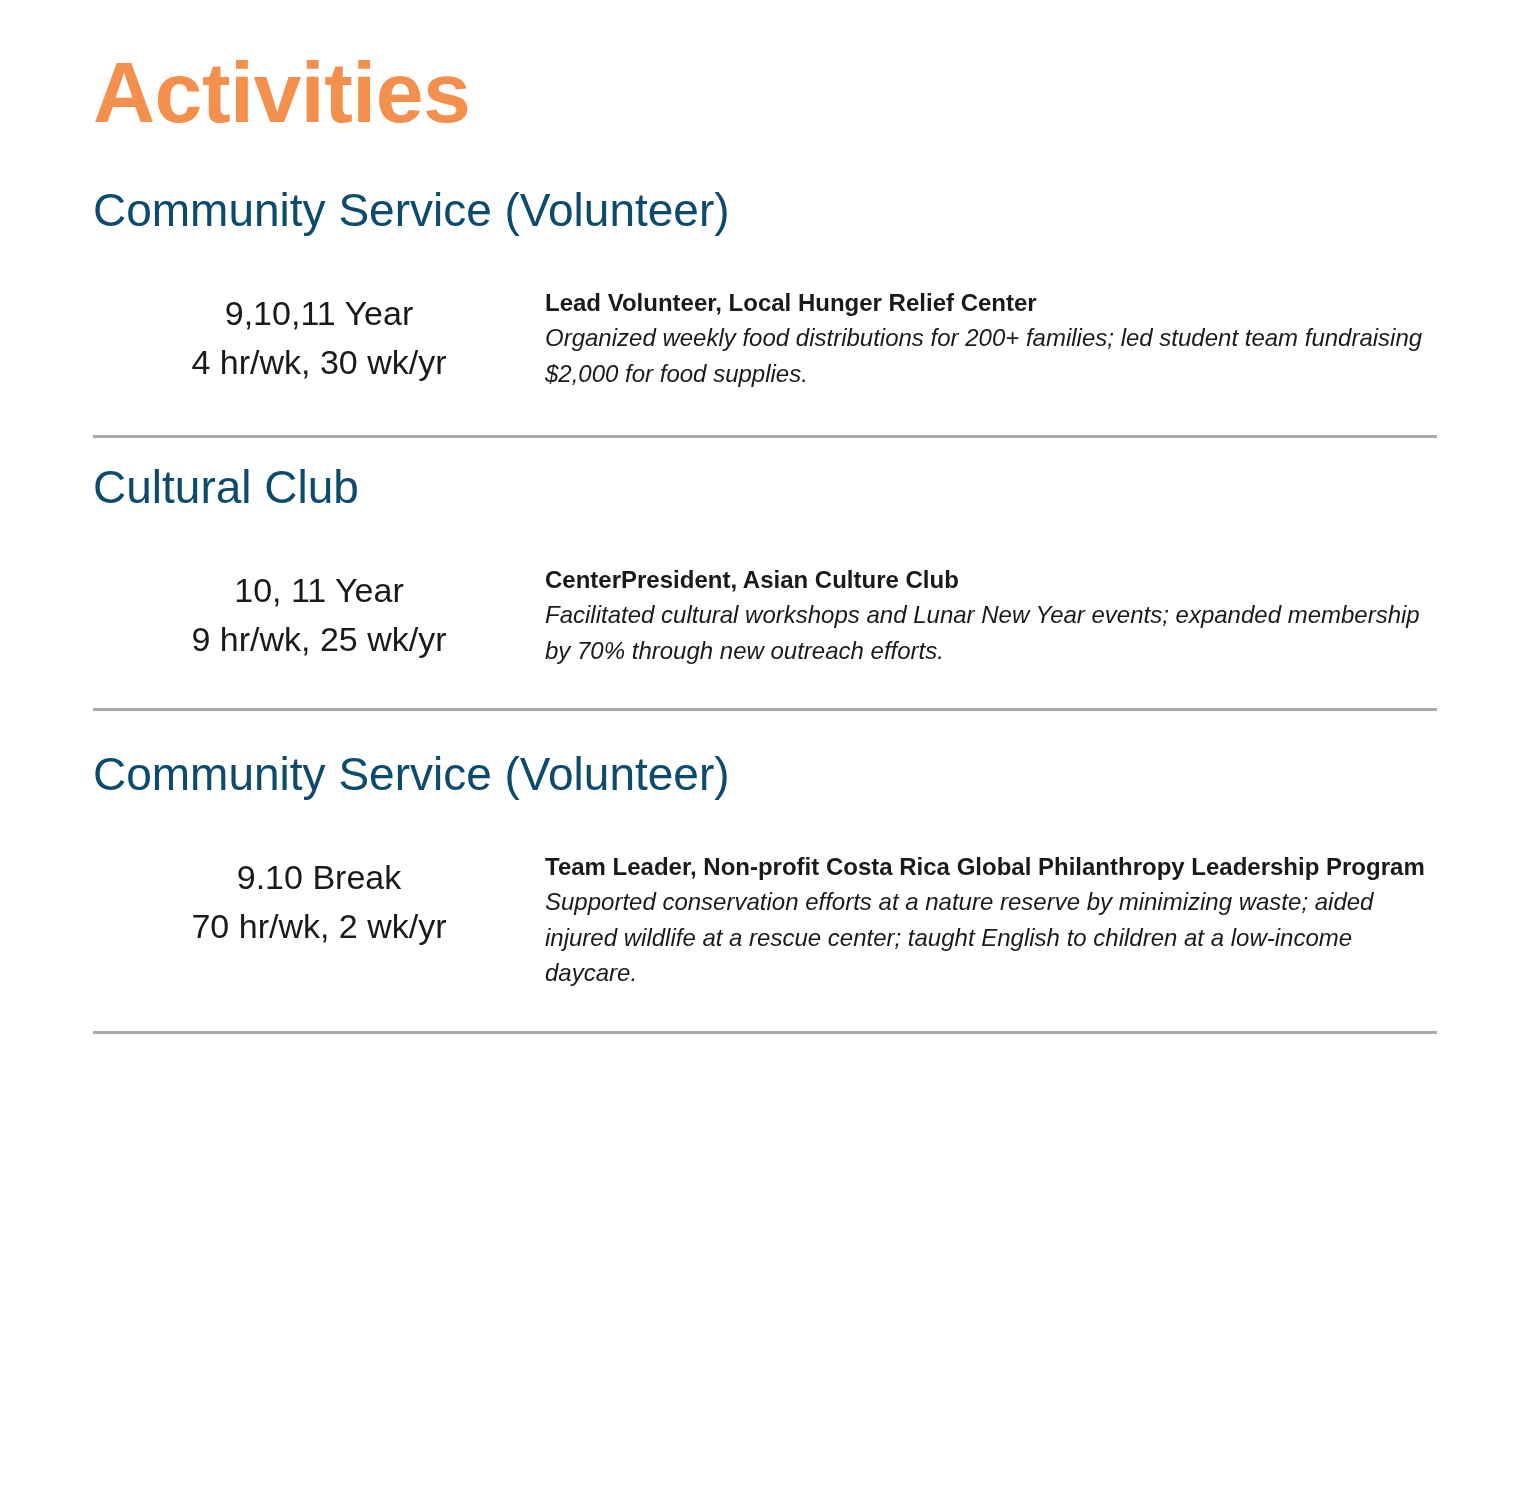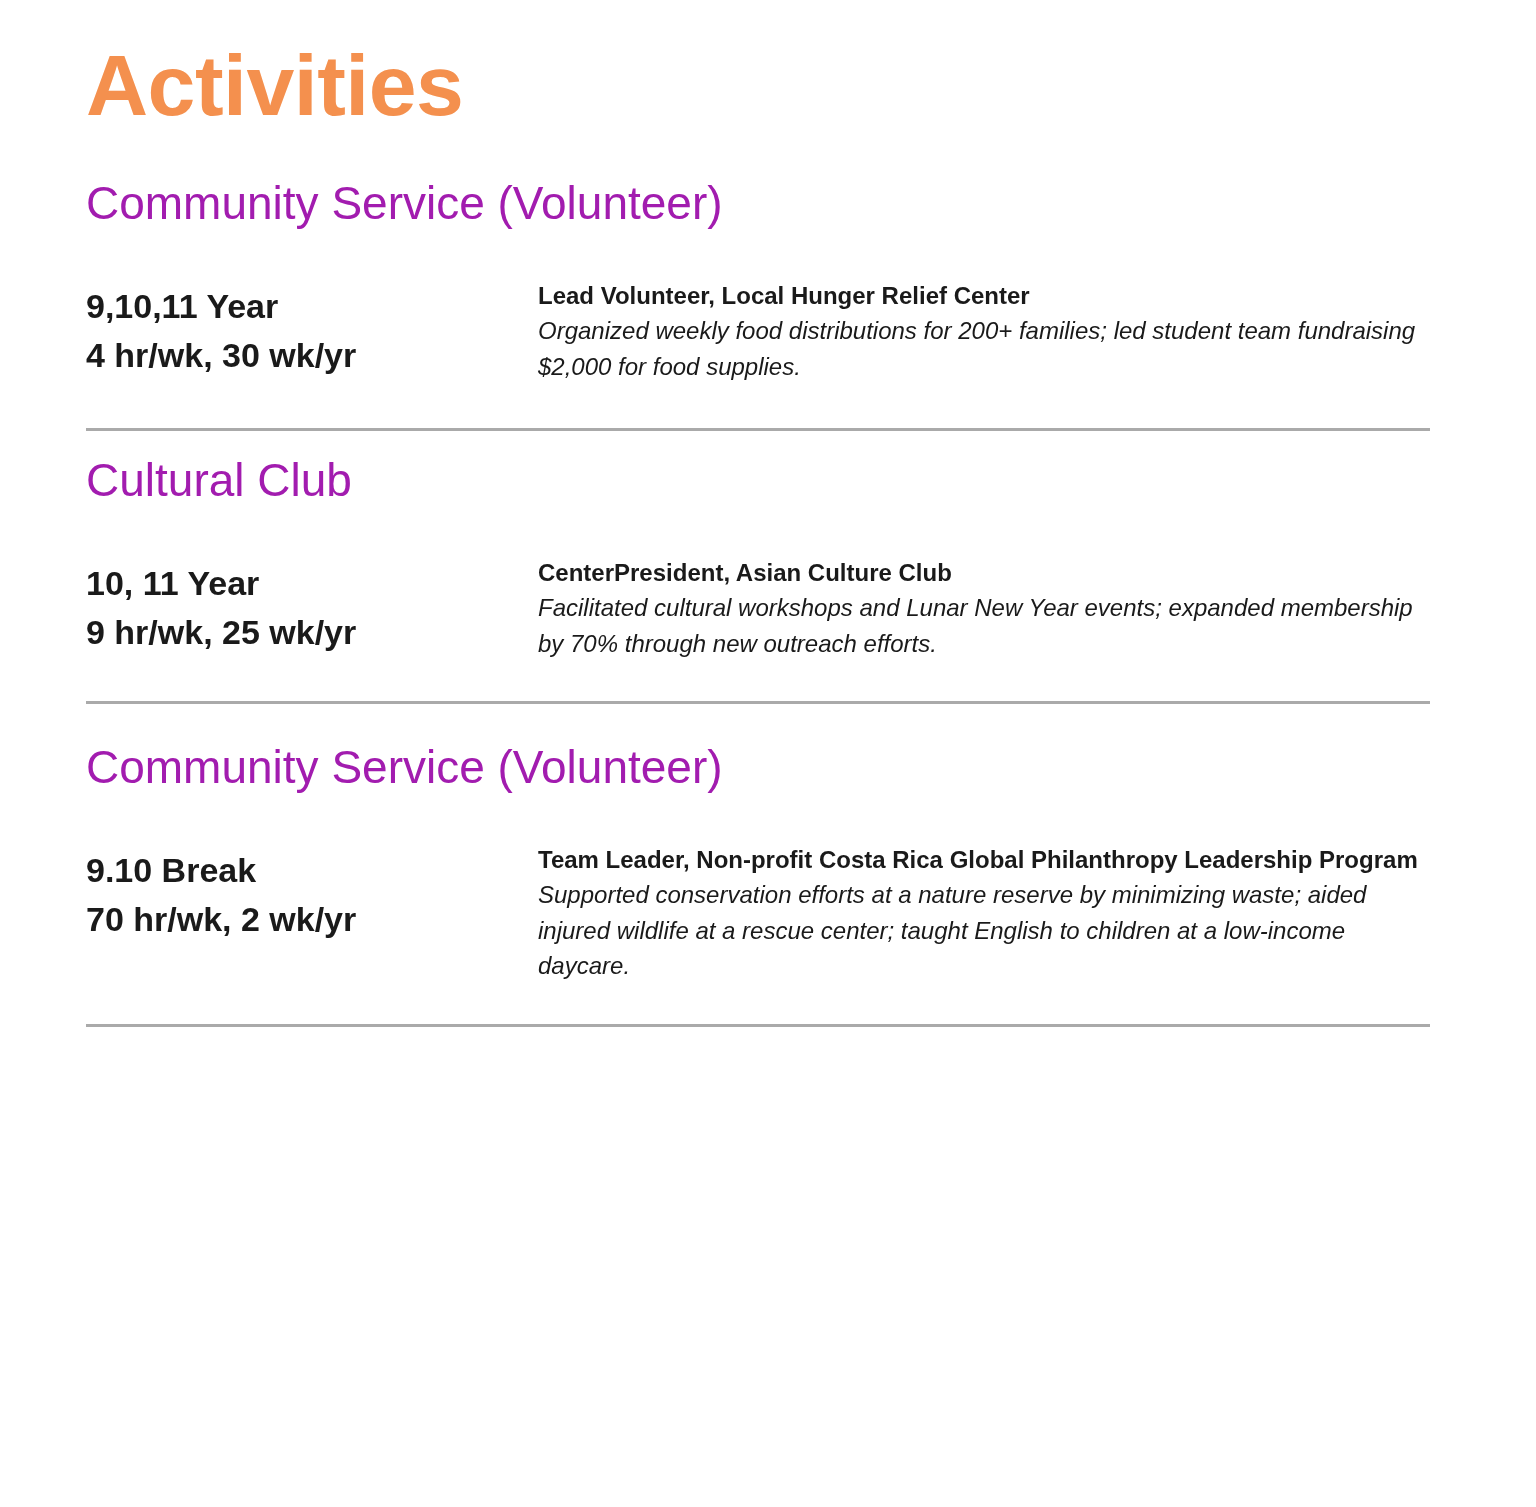--- a/index.html
+++ b/index.html
@@ -14,37 +14,37 @@
     font-family: "Liberation Sans", "DejaVu Sans", sans-serif;
     color: #1a1a1a;
     overflow: hidden;
   }
 
   .page {
     position: relative;
     width: 1536px;
     height: 1162px;
     box-sizing: border-box;
-    padding: 8px;
+    padding: 15px;
   }
 
   
   .page-title {
     color: #F4904E;
     font-size: 86px;
     font-weight: 700;
     letter-spacing: -0.5px;
     line-height: 1;
     margin: 0;
     padding: 34px 0 0 78px;
   }
 
   
   .section-heading {
-    color: #a21caf;
+    color: #0c4a6e;
     font-size: 46px;
     font-weight: 400;
     line-height: 1.12;
     margin: 0;
     padding: 0 0 0 78px;
   }
 
   .section {
     position: relative;
   }
@@ -61,23 +61,24 @@
     padding: 0 0 0 78px;
     margin-top: 48px;
   }
 
   .entry-meta {
     width: 452px;
     flex: 0 0 452px;
     font-size: 34px;
     line-height: 1.46;
     color: #1a1a1a;
-    font-weight: 700;
+    font-weight: 400;
     padding-top: 4px;
     box-sizing: border-box;
+    text-align: center;
   }
 
   .entry-meta .meta-line {
     display: block;
     white-space: nowrap;
   }
 
   .entry-body {
     flex: 1 1 auto;
     max-width: 900px;

